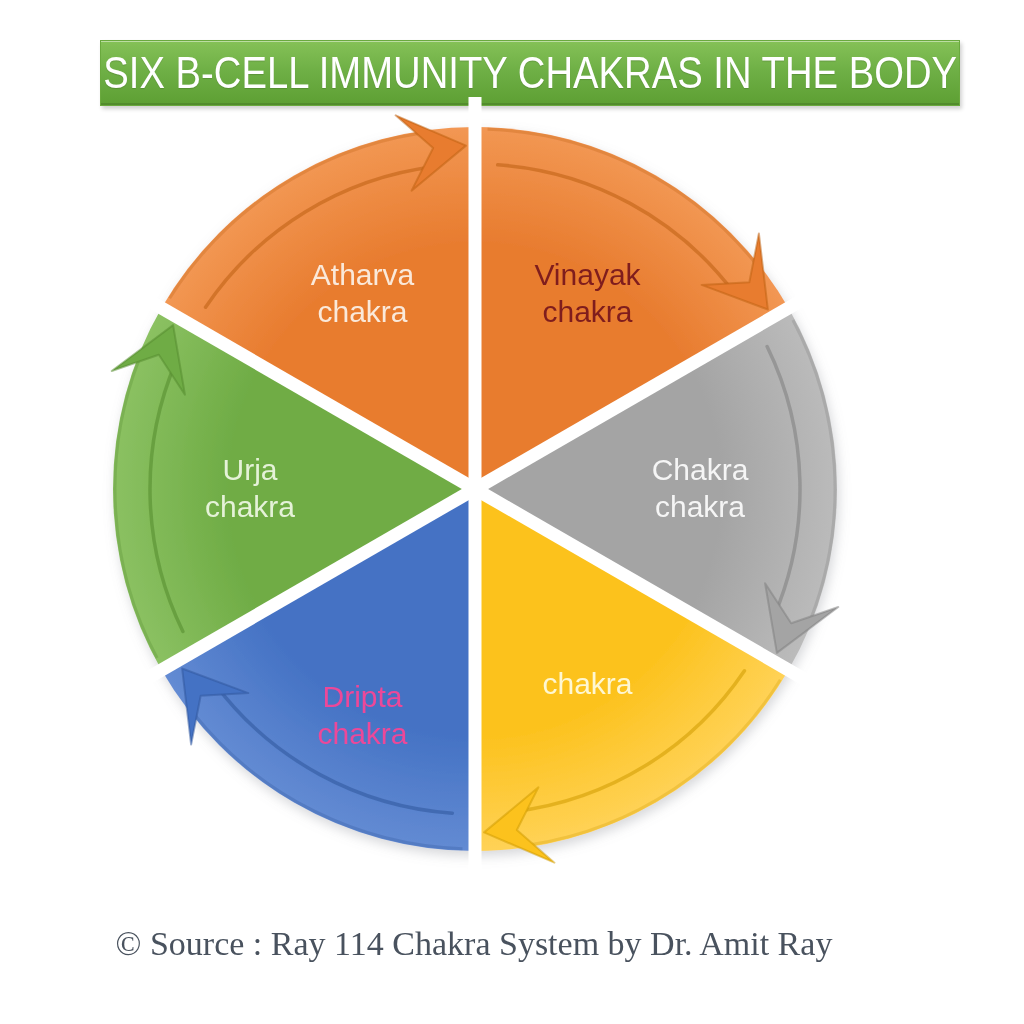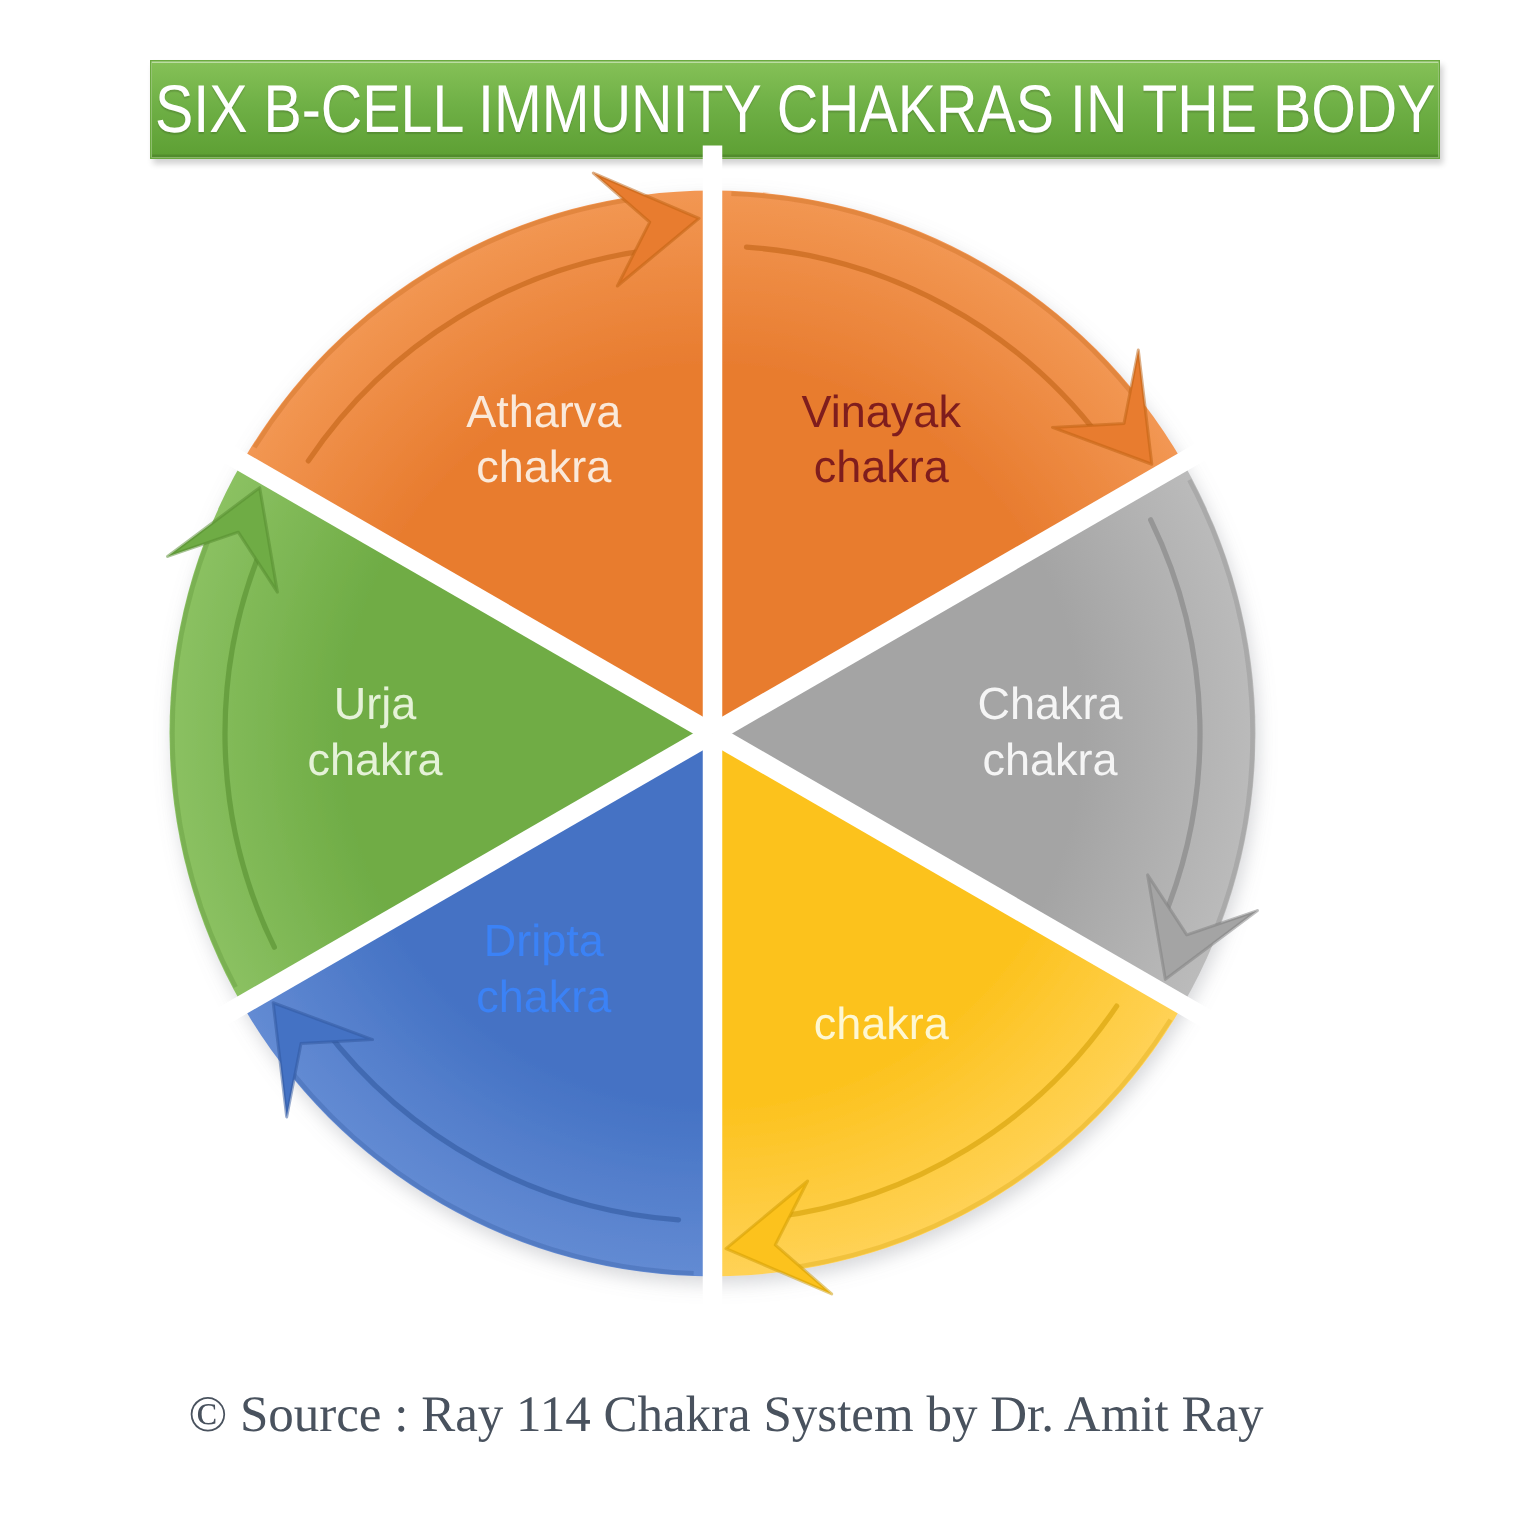--- a/index.html
+++ b/index.html
@@ -26,21 +26,21 @@
   #wheel-svg{position:absolute;left:0;top:0;}
   .seg-label{
     position:absolute;transform:translate(-50%,-50%);
     text-align:center;font-size:30px;line-height:1.22;font-weight:400;
     white-space:nowrap;pointer-events:none;
   }
   .seg-label span{display:block;}
   
   #source-line{
     position:absolute;left:0;top:925px;width:948px;text-align:center;
-    font-family:"Liberation Serif",serif;font-size:34px;color:#49525e;padding-left:10px;
+    font-family:"Liberation Serif",serif;font-size:34px;color:#49525e;
   }
 </style>
 </head>
 <body>
 
 <div id="canvas">
 
   <div id="title-banner">
     <div id="title-text" style="color: rgb(255, 255, 255);">SIX B-CELL IMMUNITY CHAKRAS IN THE BODY</div>
   </div>
@@ -130,21 +130,21 @@
       <span>Vinayak</span>
       <span>chakra</span>
     </div>
     <div class="seg-label" style="left: 700px; top: 489px; color: rgb(245, 245, 245);">
       <span>Chakra</span>
       <span>chakra</span>
     </div>
     <div class="seg-label" style="left: 587.5px; top: 683.856px; color: rgb(254, 247, 210);">
       <span>chakra</span>
     </div>
-    <div class="seg-label" style="left: 362.5px; top: 647px; color: #3b82f6;">
+    <div class="seg-label" style="left: 362.5px; top: 716px; color: #ec4899;">
       <span>Dripta</span>
       <span>chakra</span>
     </div>
     <div class="seg-label" style="left: 250px; top: 489px; color: rgb(229, 242, 216);">
       <span>Urja</span>
       <span>chakra</span>
     </div>
   </div>
 
   <div id="source-line" style="color: rgb(73, 82, 94);">© Source : Ray 114 Chakra System by Dr. Amit Ray</div>

